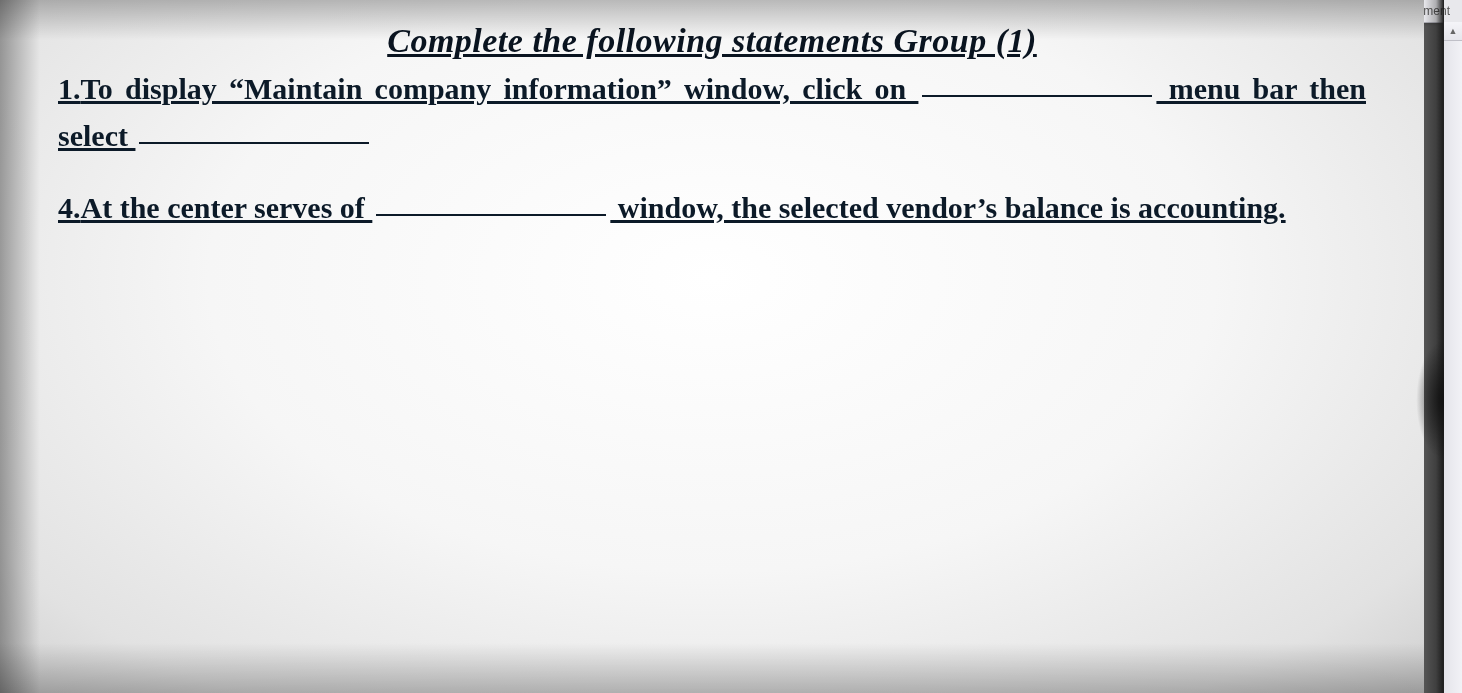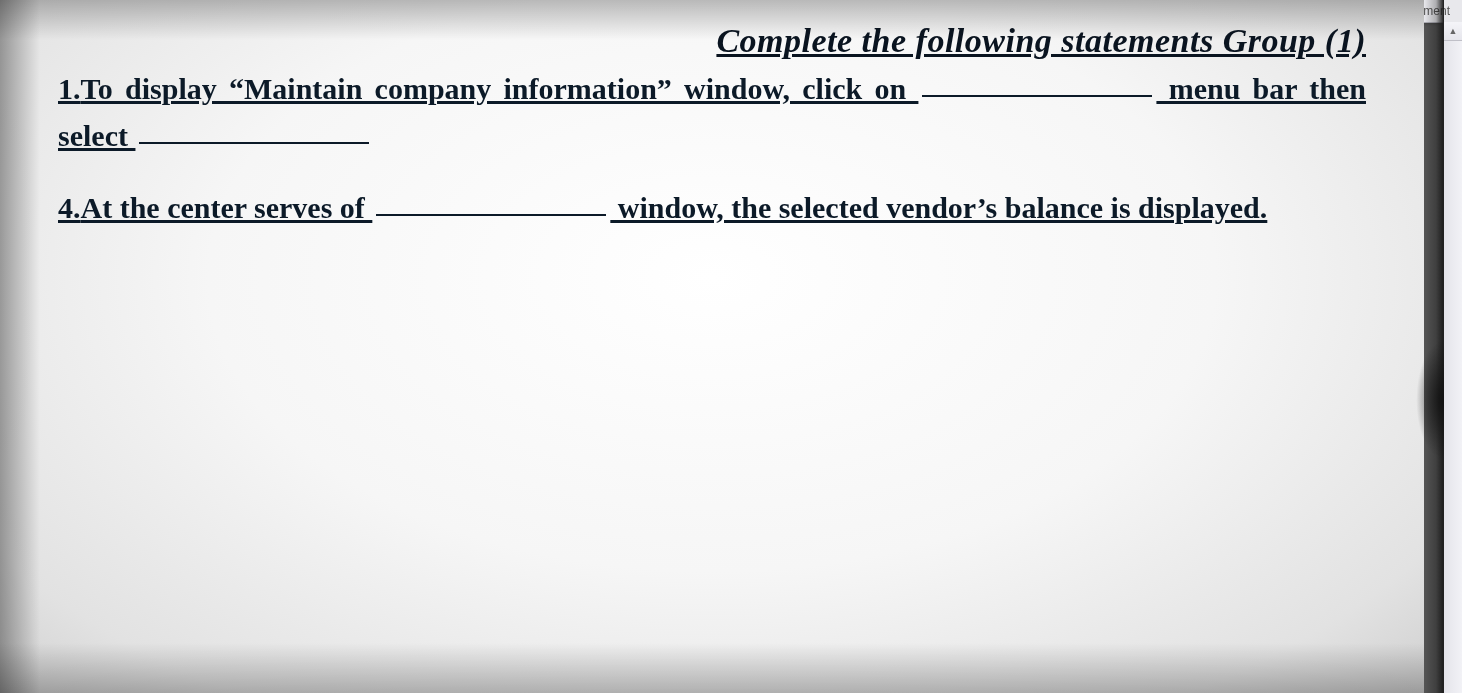--- a/index.html
+++ b/index.html
@@ -101,21 +101,21 @@
     background: linear-gradient(to top, rgba(0,0,0,0.25), rgba(0,0,0,0));
     pointer-events:none;
   }
   .vignette-left {
     position:absolute; left:0; top:0; bottom:0; width:40px;
     background: linear-gradient(to right, rgba(0,0,0,0.35), rgba(0,0,0,0));
     pointer-events:none;
   }
 
   .heading {
-    text-align: right;
+    text-align: center;
     font-size: 34px;
     font-weight: bold;
     font-style: italic;
     text-decoration: underline;
     font-family: 'Times New Roman', Georgia, serif;
     margin-bottom: 6px;
     letter-spacing: 0.5px;
     color: #0a1420;
   }
 
@@ -175,21 +175,21 @@
 
     <div class="heading">Complete the following statements Group (1)</div>
 
     <div class="item">
       <span class="num">1.</span><span>To display “Maintain company information” window, click on </span><span class="blank med"></span><span> menu bar then select </span><span class="blank med"></span>
     </div>
 
 
 
     <div class="item">
-      <span class="num">4.</span><span>At the center serves of </span><span class="blank med"></span><span> window, the selected vendor’s balance is displayed.</span>
+      <span class="num">4.</span><span>At the center serves of </span><span class="blank med"></span><span> window, the selected vendor’s balance is accounting.</span>
     </div>
 
 
   </div>
 
   <div class="page-edge-right"></div>
   <div class="corner-curl"></div>
   <div class="vignette-top"></div>
   <div class="vignette-bottom"></div>
   <div class="vignette-left"></div>

